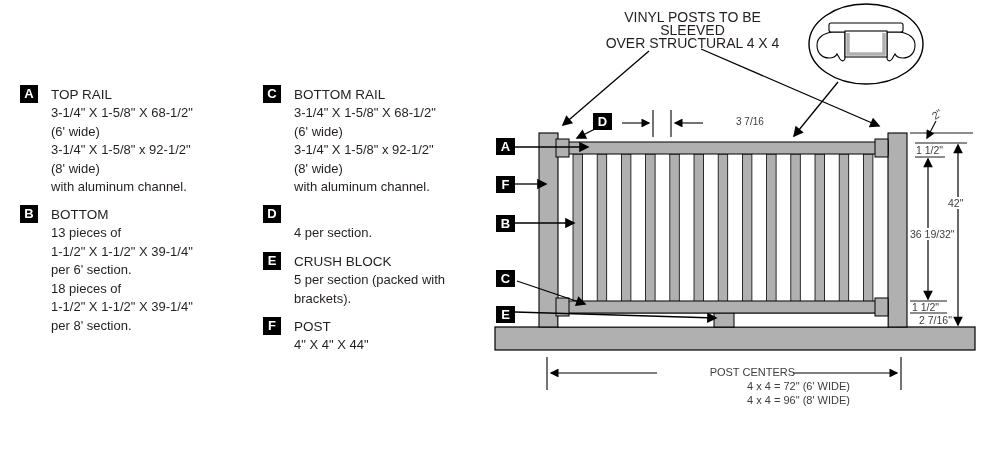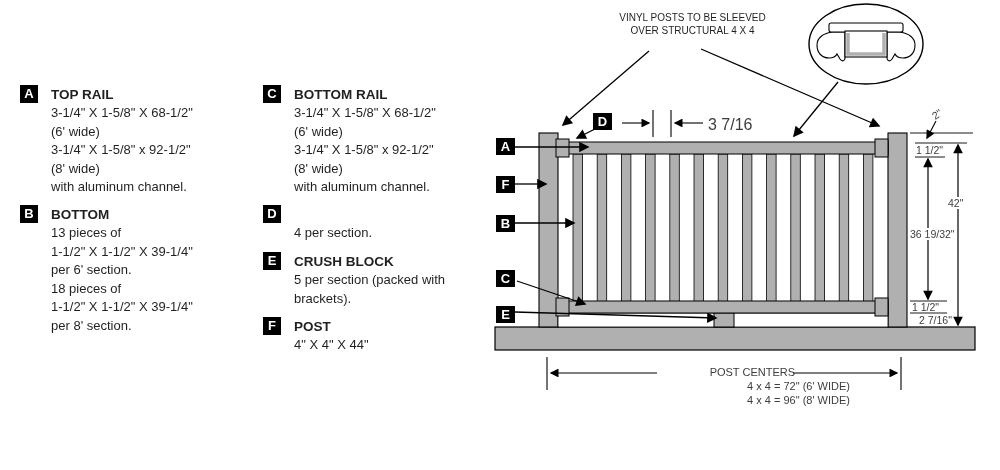--- a/index.html
+++ b/index.html
@@ -7,30 +7,30 @@
     position:relative;width:1000px;height:470px;background:#ffffff;
     font-family:"Liberation Sans",sans-serif;color:#231f20;overflow:hidden;
   }
   #diagram-svg{position:absolute;left:0;top:0;width:1000px;height:470px;}
   .part{position:absolute;}
   .part-head{display:flex;align-items:flex-start;gap:13px;}
   .badge{
     flex:0 0 auto;width:18px;height:18px;background:#000;color:#fff;
     font-weight:bold;font-size:13px;line-height:18px;text-align:center;
   }
-  .part-title{font-weight:bold;font-size:13.5px;padding-top:2px;white-space:nowrap;}
+  .part-title{font-weight:normal;font-size:13.5px;padding-top:2px;white-space:nowrap;}
   .part-body{margin-left:31px;font-size:13px;line-height:18.5px;margin-top:1px;}
   .bline{white-space:nowrap;}
   .co-badge{
     position:absolute;width:19px;height:17px;background:#000;color:#fff;
     font-weight:bold;font-size:13px;line-height:17px;text-align:center;
   }
   .note{
     position:absolute;left:595px;top:11px;width:195px;text-align:center;
-    font-size:10px;line-height:13px;color:#231f20;
+    font-size:14px;line-height:13px;color:#231f20;
   }
   .dim{position:absolute;font-size:10.5px;color:#3d3d3d;white-space:nowrap;}
   .dim-bg{background:#fff;padding:0 2px;}
   .pc-text{position:absolute;text-align:right;font-size:11px;color:#3d3d3d;white-space:nowrap;}
 </style>
 </head>
 <body>
 
 <div id="stage">
 
@@ -200,21 +200,21 @@
     <div>OVER STRUCTURAL 4 X 4</div>
   </div>
 
   <div class="co-badge" style="left:496px;top:138px;">A</div>
   <div class="co-badge" style="left:496px;top:176px;">F</div>
   <div class="co-badge" style="left:496px;top:215px;">B</div>
   <div class="co-badge" style="left:496px;top:270px;">C</div>
   <div class="co-badge" style="left:496px;top:306px;">E</div>
   <div class="co-badge" style="left:593px;top:113px;">D</div>
 
-  <div class="dim" style="left:708px;top:116px;font-size:16px;">3 7/16</div>
+  <div class="dim" style="left:736px;top:116px;font-size:10px;">3 7/16</div>
   <div class="dim" style="left:932px;top:108px;transform:rotate(-35deg);">2"</div>
   <div class="dim" style="left:916px;top:144px;">1 1/2"</div>
   <div class="dim dim-bg" style="left:946px;top:197px;">42"</div>
   <div class="dim dim-bg" style="left:908px;top:228px;">36 19/32"</div>
   <div class="dim" style="left:912px;top:301px;">1 1/2"</div>
   <div class="dim" style="left:919px;top:314px;">2 7/16"</div>
 
   <div class="pc-text" style="left:655px;top:366px;width:140px;">POST CENTERS</div>
   <div class="pc-text" style="left:600px;top:380px;width:250px;">4 x 4 = 72" (6' WIDE)</div>
   <div class="pc-text" style="left:600px;top:394px;width:250px;">4 x 4 = 96" (8' WIDE)</div>

